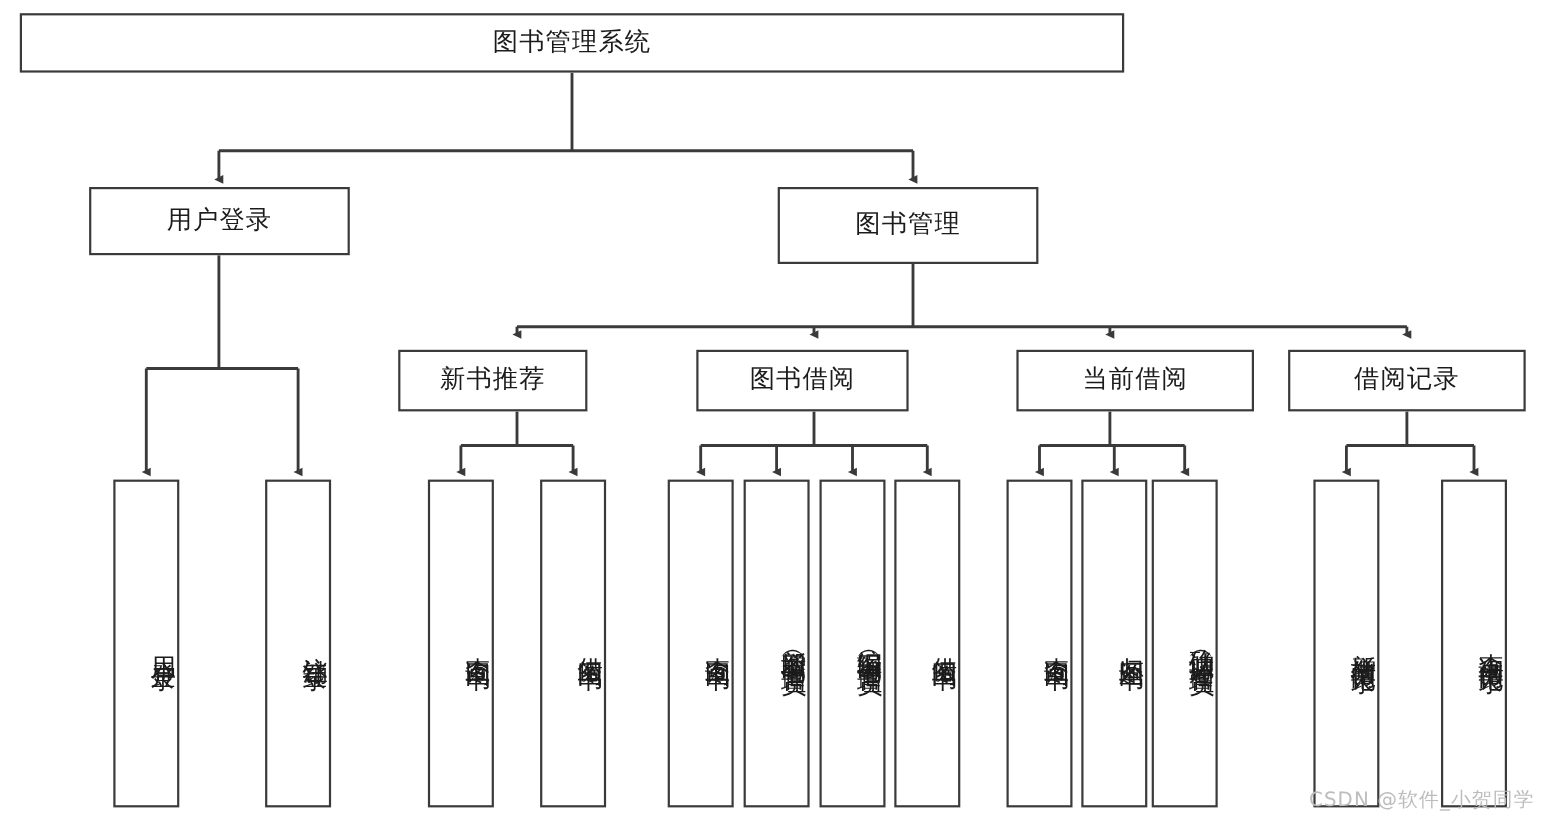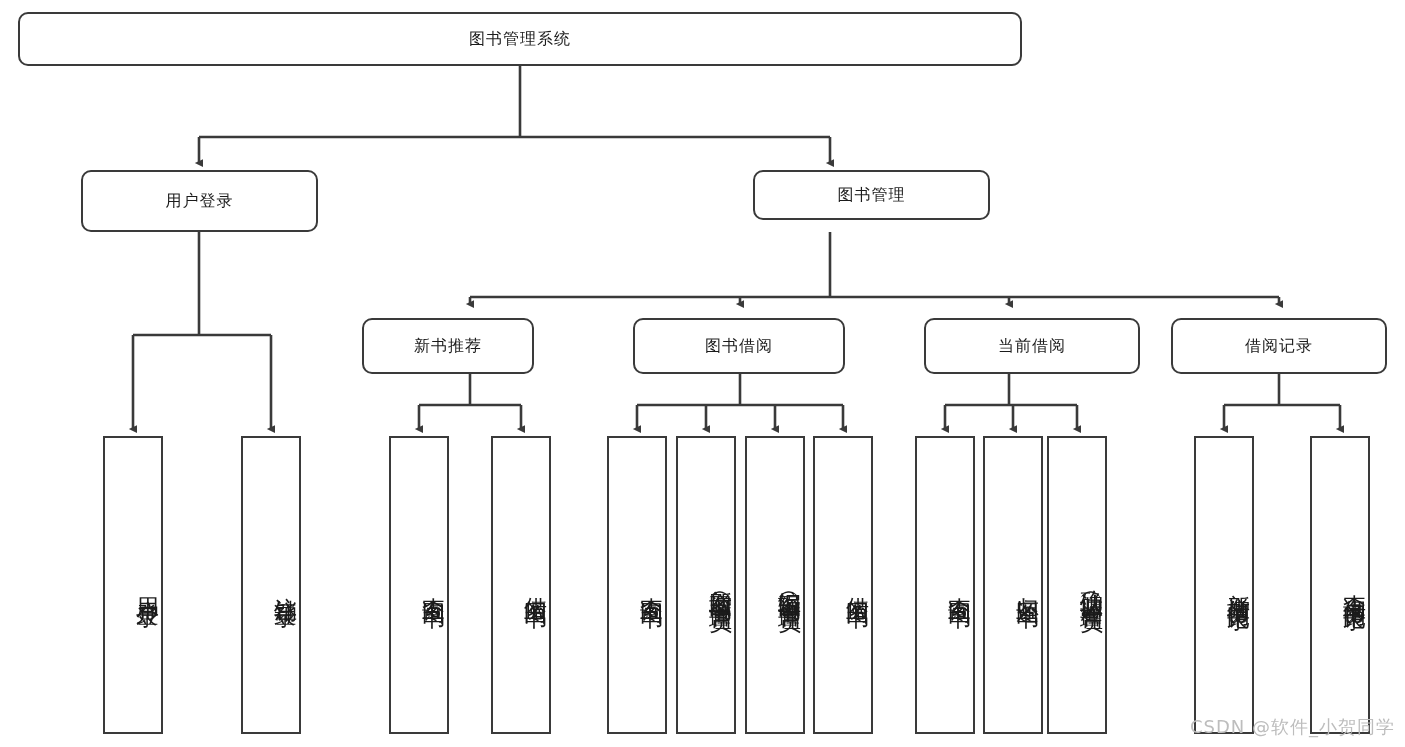--- a/index.html
+++ b/index.html
@@ -32,24 +32,23 @@
     border: 2.5px solid #3a3a3a;
     background: #ffffff;
     color: #1b1b1b;
     display: flex;
     align-items: center;
     justify-content: center;
     text-align: center;
     z-index: 2;
   }
   .node.horiz {
-    font-size: 16px;
+    font-size: 23px;
     letter-spacing: 1px;
     line-height: 1.2;
-    border-radius: 10px;
   }
   .node.vert {
     writing-mode: vertical-rl;
     text-orientation: upright;
     font-size: 23px;
     letter-spacing: 3px;
     line-height: 1.15;
     padding: 6px 0;
     align-items: flex-start;
     justify-content: center;
@@ -122,28 +121,28 @@
     </g>
   </svg>
 
   <div class="node horiz" style="left:18px; top:12px; width:1004px; height:54px;">
     <span>图书管理系统</span>
   </div>
 
   <div class="node horiz" style="left:81px; top:170px; width:237px; height:62px;">
     <span>用户登录</span>
   </div>
-  <div class="node horiz" style="left:753px; top:170px; width:237px; height:50px;">
+  <div class="node horiz" style="left:707px; top:170px; width:237px; height:70px;">
     <span>图书管理</span>
   </div>
 
   <div class="node horiz" style="left:362px; top:318px; width:172px; height:56px;">
     <span>新书推荐</span>
   </div>
-  <div class="node horiz" style="left:633px; top:318px; width:212px; height:56px;">
+  <div class="node horiz" style="left:633px; top:318px; width:193px; height:56px;">
     <span>图书借阅</span>
   </div>
   <div class="node horiz" style="left:924px; top:318px; width:216px; height:56px;">
     <span>当前借阅</span>
   </div>
   <div class="node horiz" style="left:1171px; top:318px; width:216px; height:56px;">
     <span>借阅记录</span>
   </div>
 
   <div class="node vert" style="left:103px; top:436px; width:60px; height:298px;">

